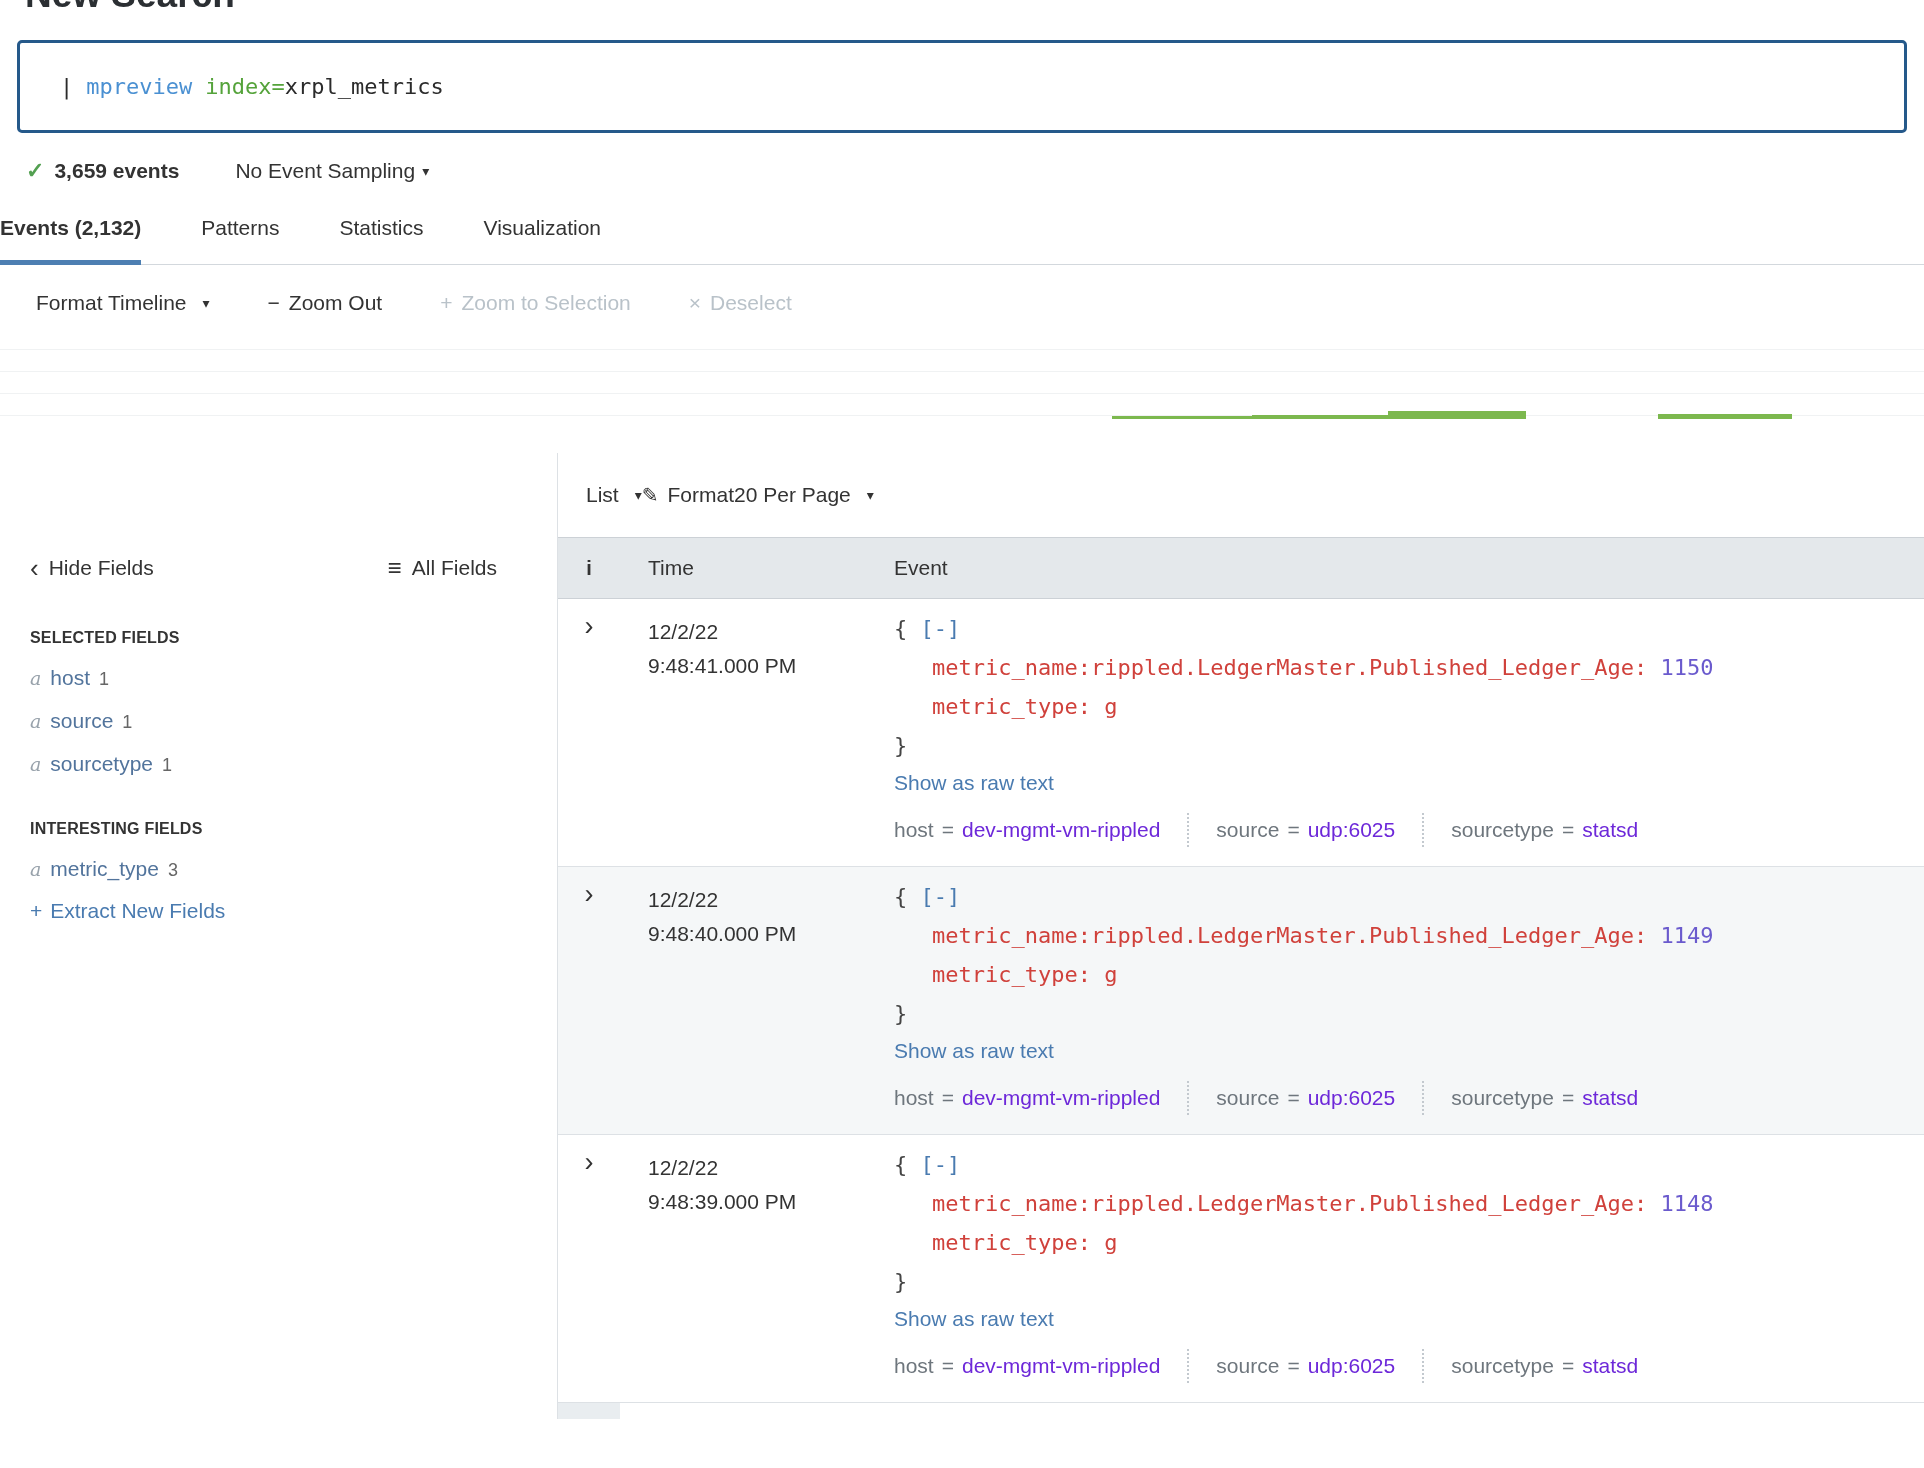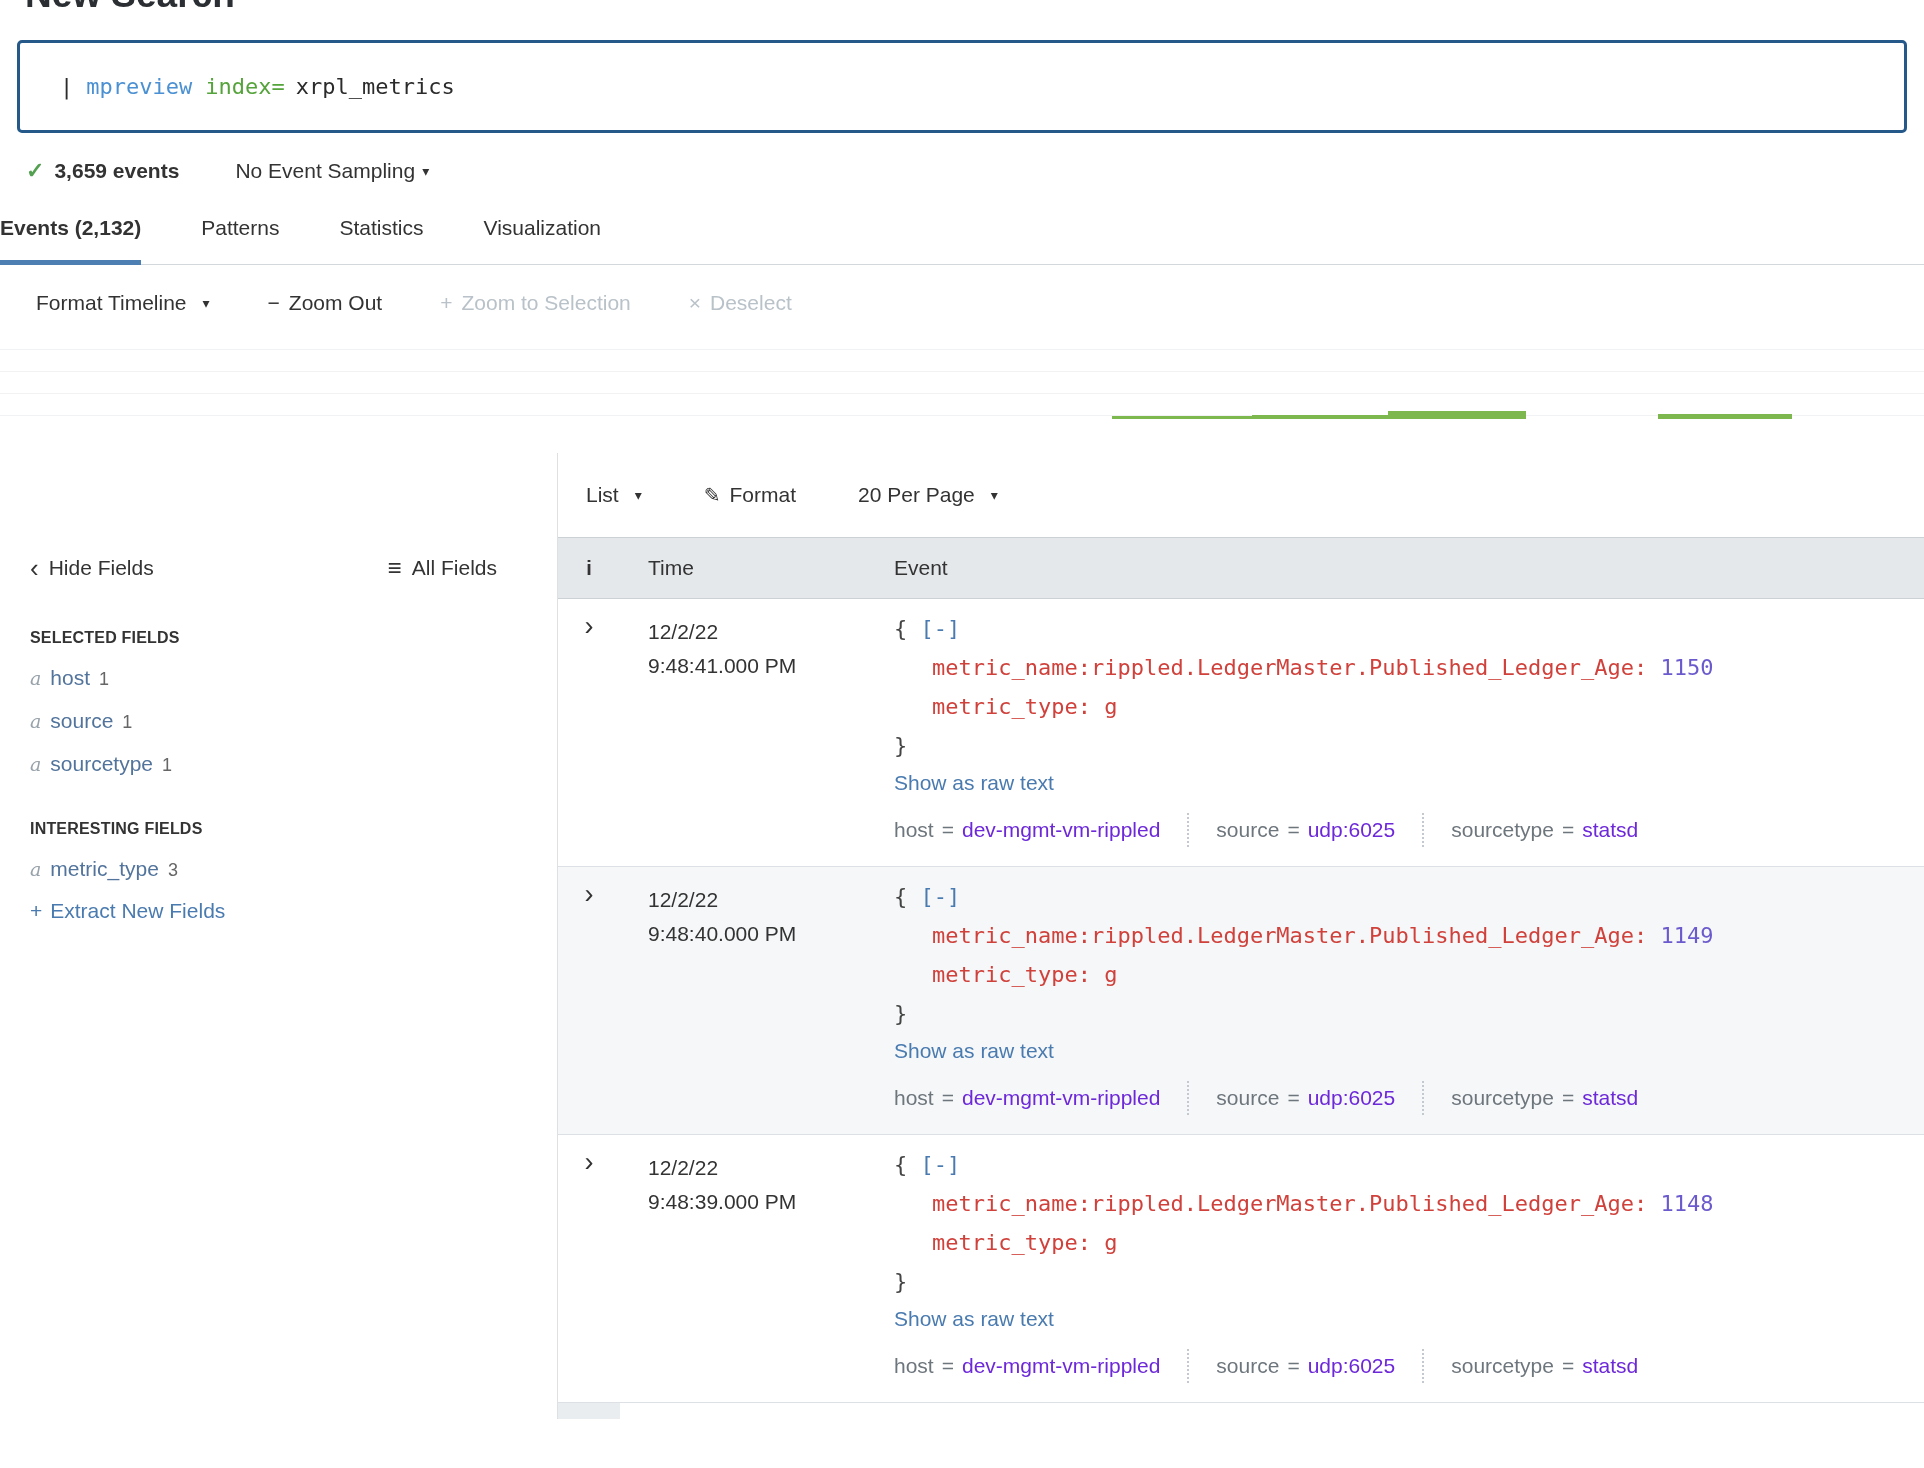--- a/index.html
+++ b/index.html
@@ -20,21 +20,21 @@
   
   .search-box {
     margin: 40px 17px 0 17px; height: 93px;
     border: 3px solid #25598a; border-radius: 5px;
     display: flex; align-items: center; padding-left: 40px;
     font-family: "DejaVu Sans Mono", monospace; font-size: 22px; color: #2b2b2b;
     background: #fff;
   }
   .search-box .tok { margin-right: 13px; }
   .search-box .tok-cmd { color: #4a90d2; }
-  .search-box .tok-key { color: #55a33b; margin-right: 11px; }
+  .search-box .tok-key { color: #55a33b; margin-right: 0; }
   .search-box .tok-val { color: #2b2b2b; margin-right: 0; }
 
   
   .summary-row {
     margin: 25px 0 0 26px; display: flex; align-items: baseline;
     font-size: 21px;
   }
   .check-icon { color: #53a051; font-weight: bold; margin-right: 10px; font-size: 22px; }
   .summary-count { font-weight: 700; margin-right: 7px; }
   .summary-range { color: #333; }
@@ -85,21 +85,21 @@
   .field-a { font-family: "DejaVu Serif", serif; font-style: italic; color: #98a2ab; font-size: 19px; margin-right: 9px; }
   .field-name { color: #52749c; font-size: 21px; }
   .field-count { color: #666; font-size: 18px; margin-left: 9px; }
   .more-fields { margin-top: 42px; color: #4a7bb0; font-size: 21px; cursor: pointer; }
   .extract-fields { margin-top: 18px; color: #4a7bb0; font-size: 21px; cursor: pointer; display: flex; align-items: center; gap: 8px; }
   .extract-fields .ic { color: #4a7bb0; }
 
   
   .events-area { flex: 1; border-left: 1px solid #dde1e5; }
   .list-controls {
-    height: 84px; display: flex; align-items: center; gap: 62px;
+    height: 84px; display: flex; align-items: center; 
     padding-left: 28px; font-size: 21px;
   }
   .lc-item { display: flex; align-items: center; gap: 9px; cursor: pointer; color: #333; }
   .pencil-icon { font-size: 20px; }
 
   .ev-header {
     display: flex; align-items: center; height: 62px;
     background: #e4e8eb; border-top: 1px solid #ccd1d6; border-bottom: 1px solid #ccd1d6;
     font-size: 21px; color: #333;
   }

